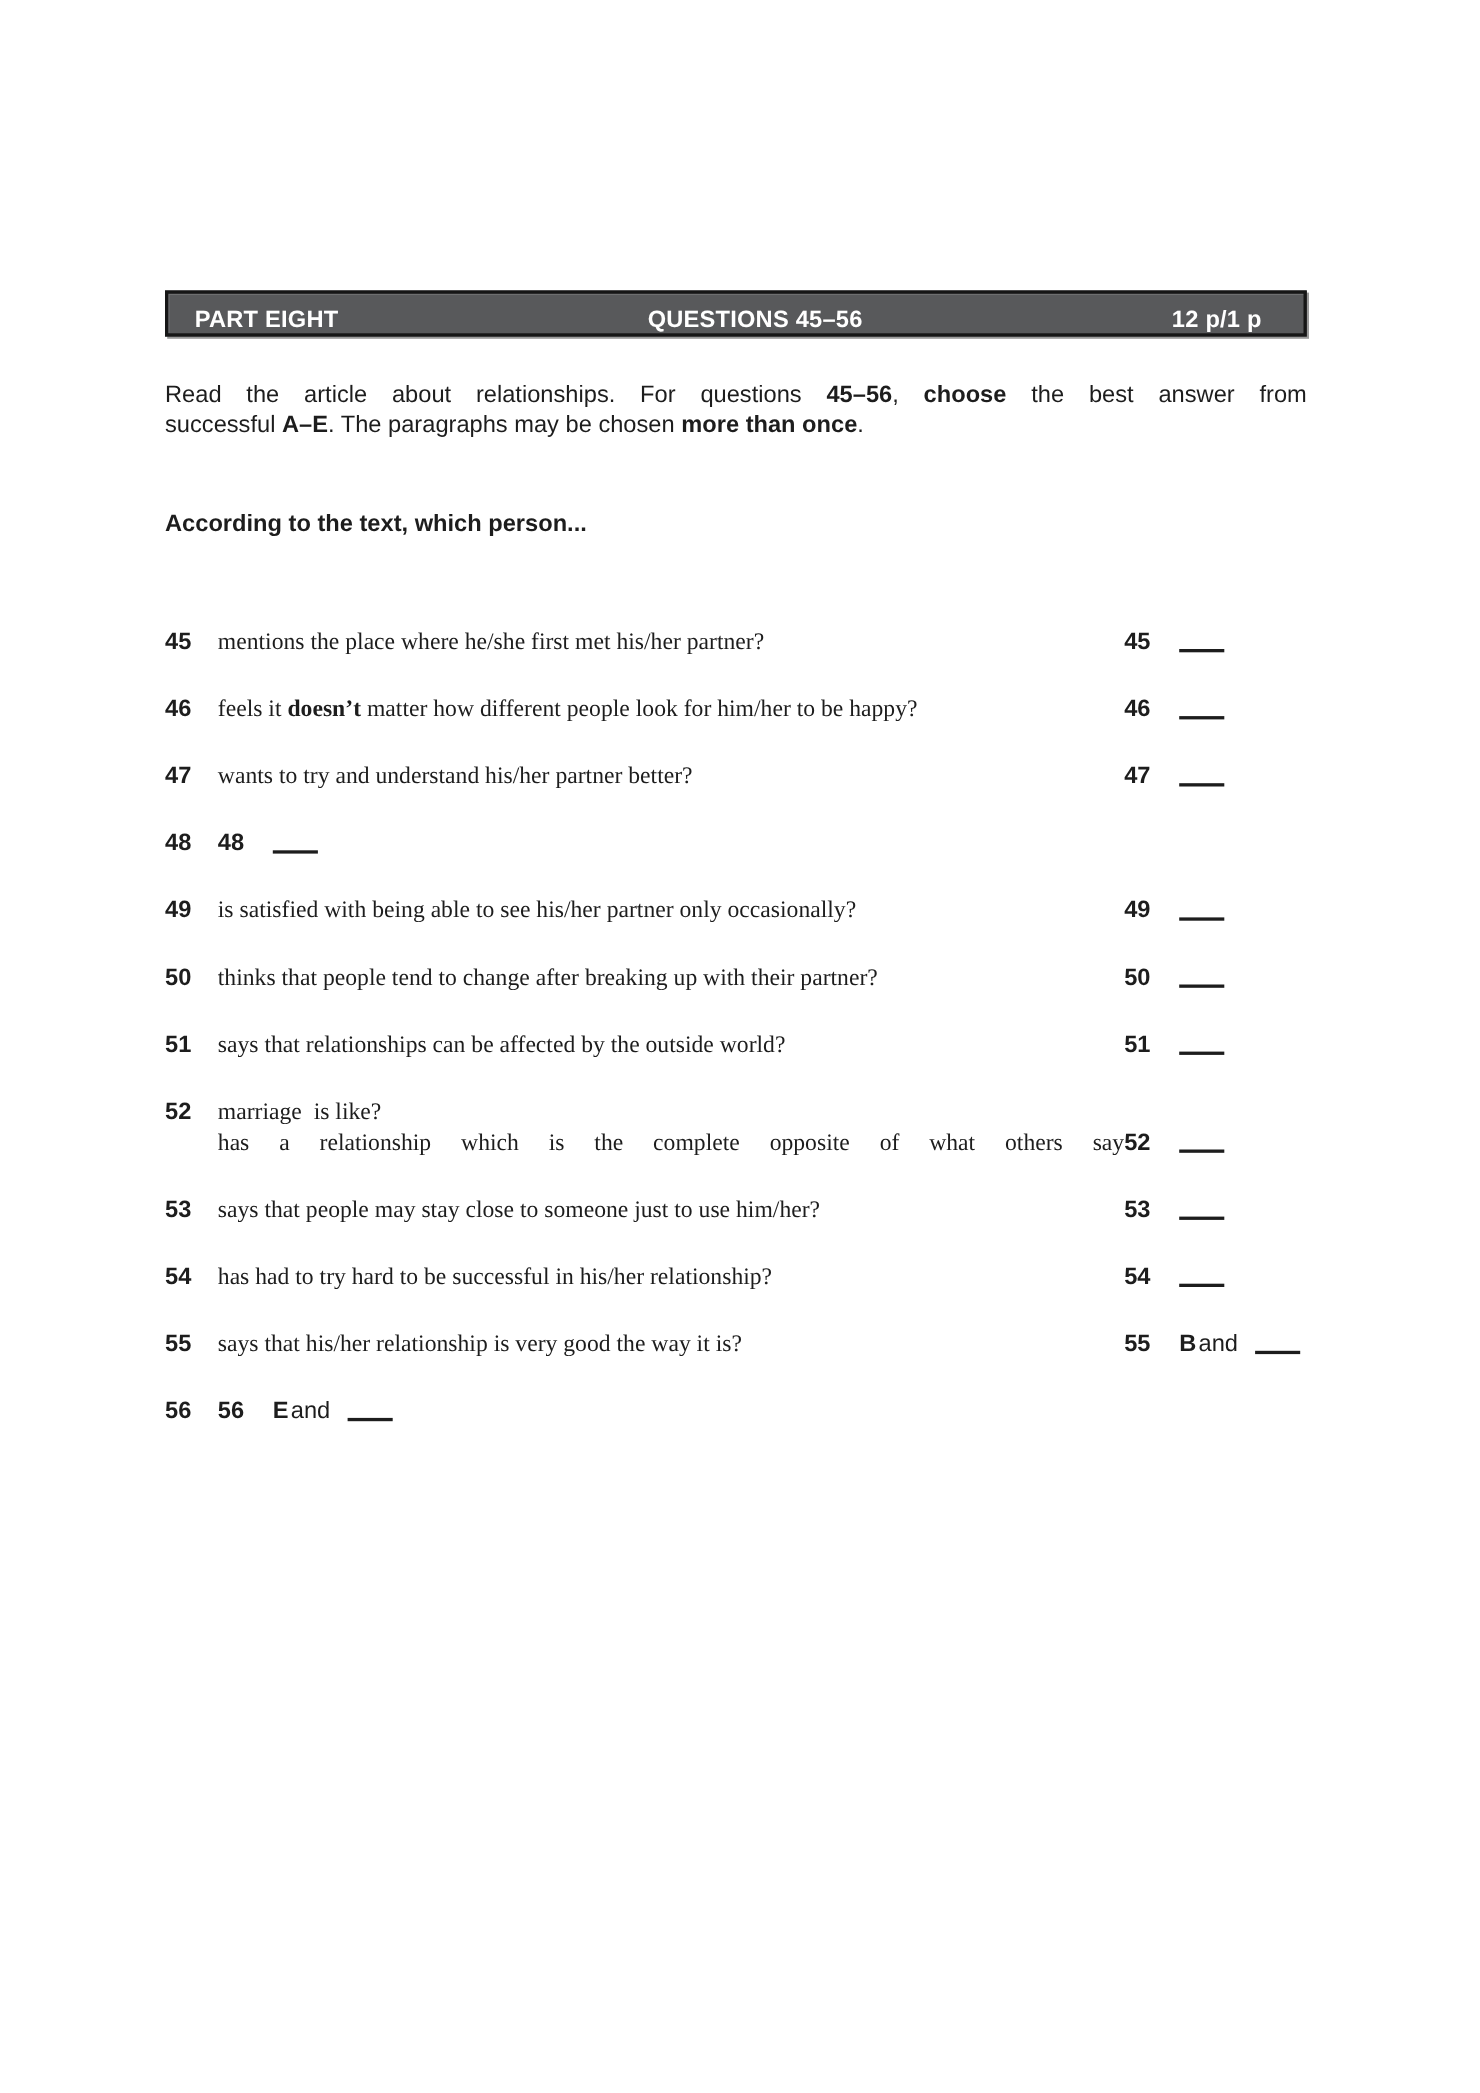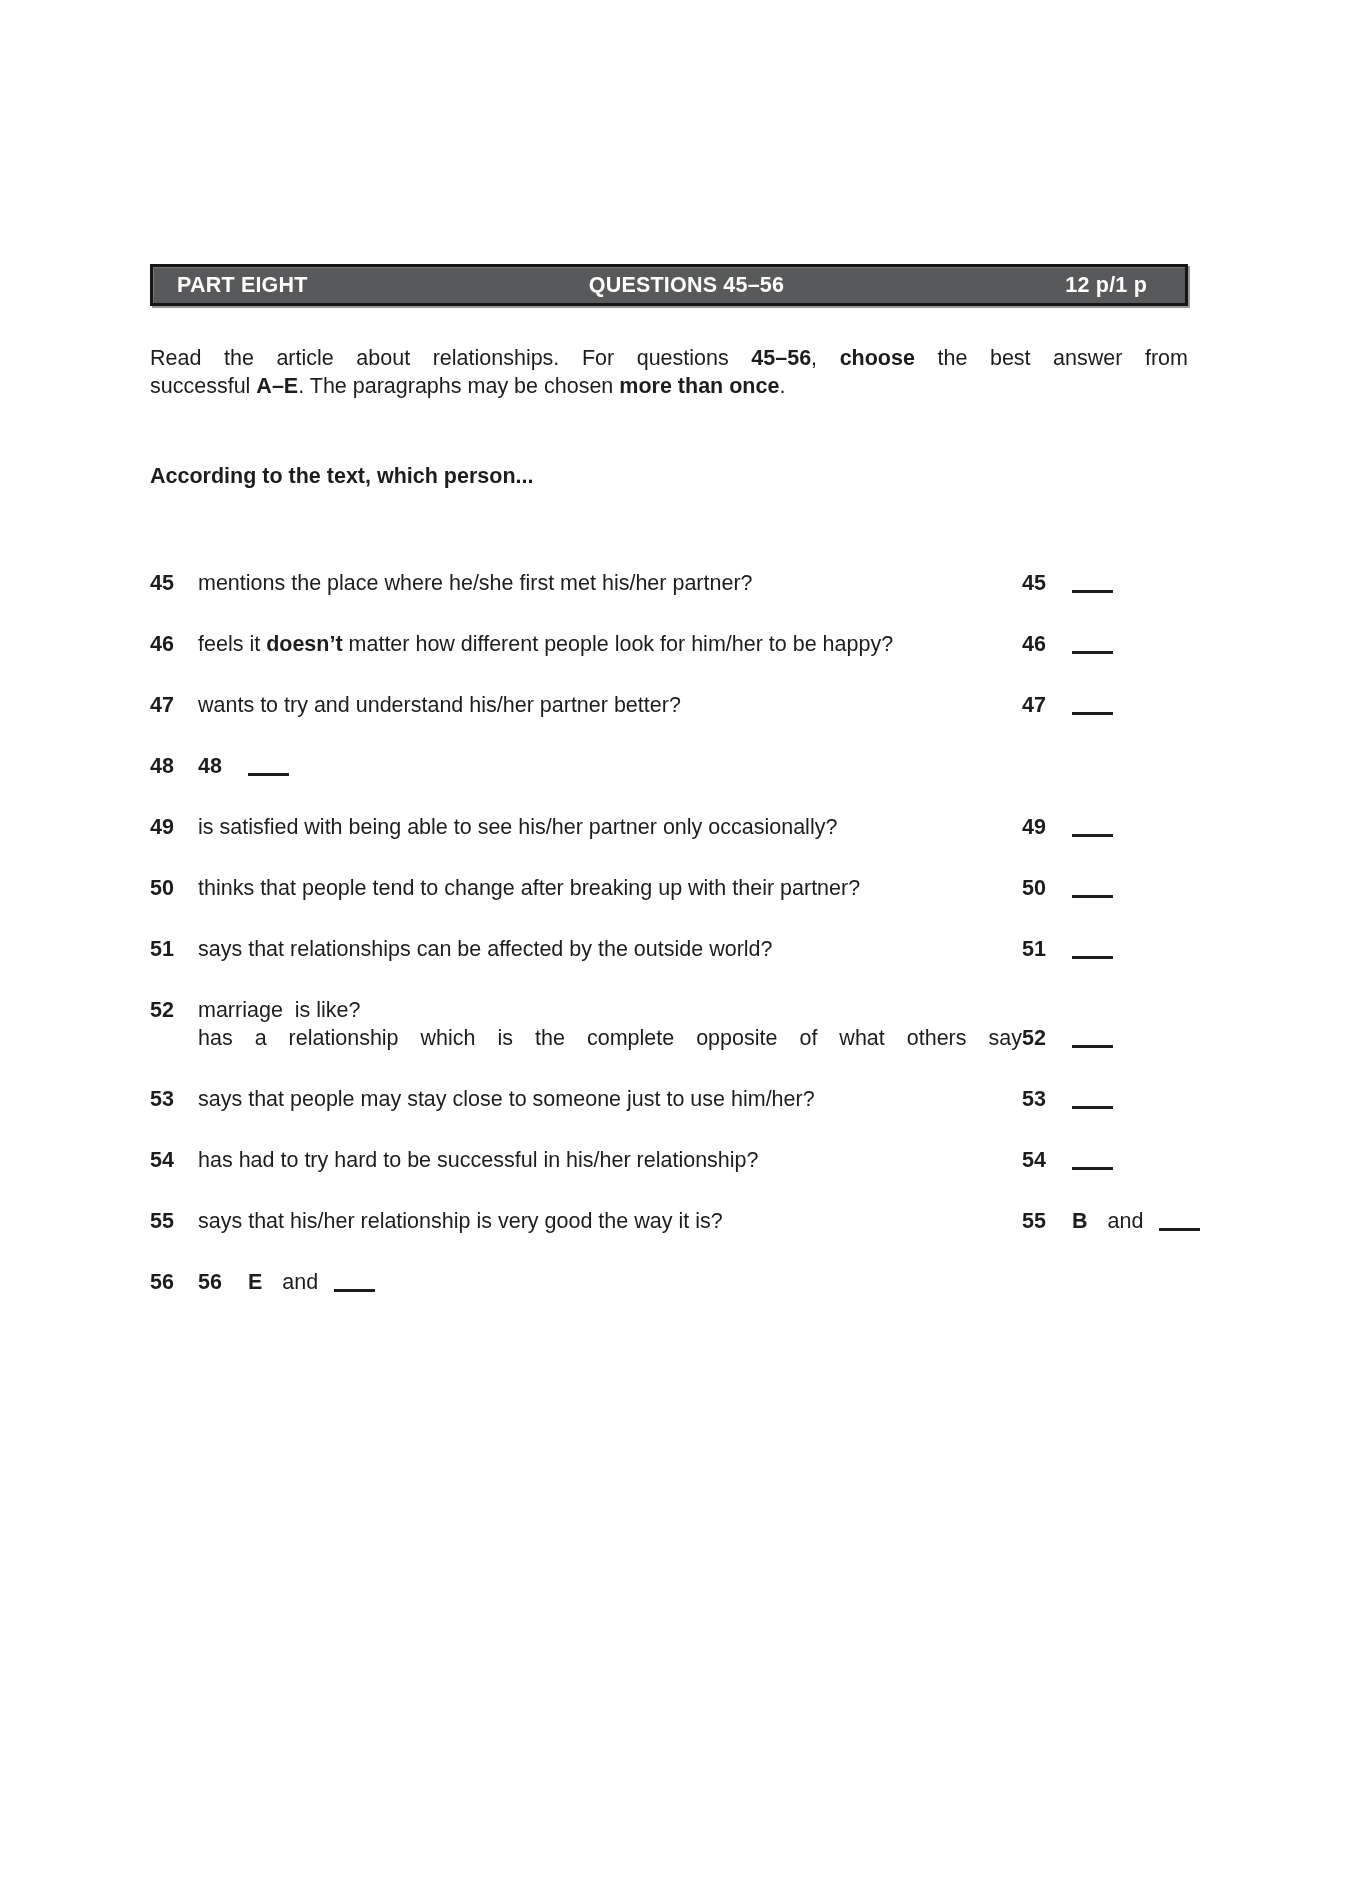--- a/index.html
+++ b/index.html
@@ -15,21 +15,21 @@
   }
   .content {
     position: absolute;
     left: 150px;
     top: 264px;
     width: 1038px;
   }
   
   .bar {
     display: flex;
-    align-items: center;
+    align-items: flex-end;
     height: 42px;
     background: #58595b;
     border: 3px solid #161616;
     box-shadow: 2px 2px 0 rgba(30,30,30,0.45), inset 1px 1px 0 rgba(255,255,255,0.18);
     color: #ffffff;
     font-weight: bold;
     font-size: 21.5px;
     letter-spacing: 0.2px;
   }
   .bar-left  { flex: 0 0 auto; padding-left: 24px; }
@@ -60,31 +60,31 @@
   
   .questions { margin-top: 79px; }
   .qrow {
     display: grid;
     grid-template-columns: 48px 824px 1fr;
     margin-bottom: 33px;
     font-size: 21.5px;
     line-height: 28px;
   }
   .qnum { font-weight: bold; }
-  .qtext { min-height: 28px; }
+  .qtext { min-height: 28px; font-family: Liberation Serif, serif; }
   .qans {
     align-self: end;
     display: flex;
     align-items: baseline;
     height: 28px;
     line-height: 28px;
   }
   .anum { font-weight: bold; min-width: 34px; }
   .aletter { font-weight: bold; margin-left: 16px; }
-  .aword { margin-left: 20px; }
+  .aword { margin-left: 2px; }
   .ablank {
     display: inline-block;
     width: 41px;
     height: 0;
     border-bottom: 3px solid #1d1d1d;
     position: relative;
     top: 3px;
     margin-left: 16px;
   }
 </style>

